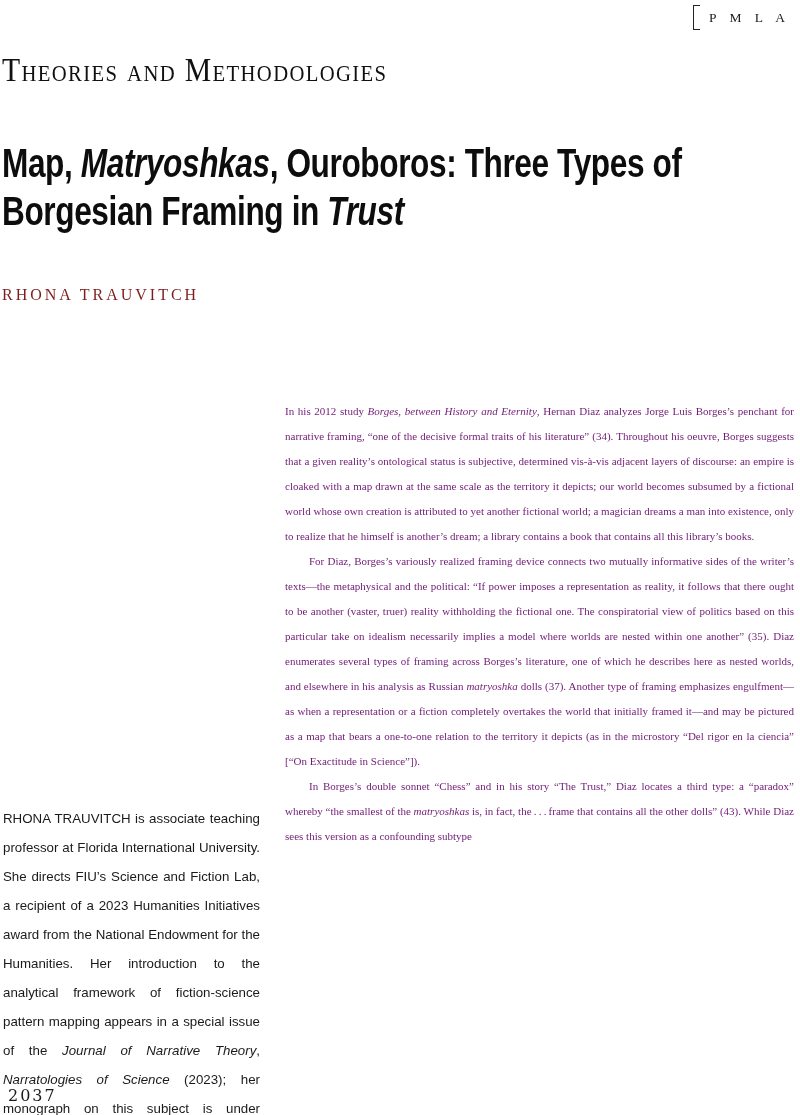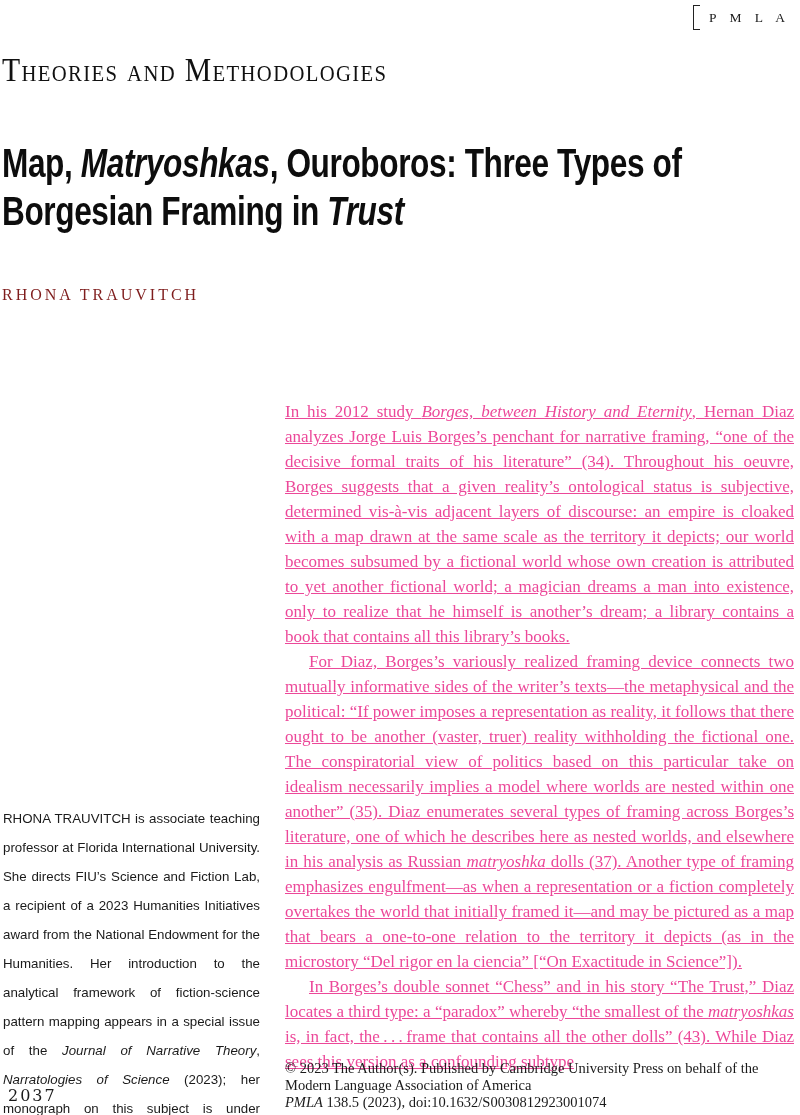--- a/index.html
+++ b/index.html
@@ -98,26 +98,25 @@
     color: #1a1a1a;
   }
 
   
   .body-col {
     position: absolute;
     left: 285px;
     top: 399px;
     width: 509px;
     font-family: "Liberation Serif", serif;
-    font-size: 17px;
+    font-size: 11px;
     line-height: 25px;
     text-align: justify;
-    color: #ec4899;
+    color: #701a75;
     hyphens: auto;
-    text-decoration: underline;
   }
   .body-col p.indent { text-indent: 24px; }
 
   
   .imprint {
     position: absolute;
     left: 285px;
     top: 1060px;
     width: 512px;
     font-family: "Liberation Serif", serif;
@@ -155,20 +154,16 @@
   <div class="author-name">RHONA TRAUVITCH</div>
 
   <aside class="bio"><span>RHONA TRAUVITCH is associate teaching professor at Florida International University. She directs FIU’s Science and Fiction Lab, a recipient of a 2023 Humanities Initiatives award from the National Endowment for the Humanities. Her introduction to the analytical framework of fiction-science pattern mapping appears in a special issue of the </span><span class="it">Journal of Narrative Theory</span><span>, </span><span class="it">Narratologies of Science</span><span> (2023); her monograph on this subject is under advance contract with Ohio State University Press.</span></aside>
 
   <main class="body-col">
     <p><span>In his 2012 study </span><span class="it">Borges, between History and Eternity</span><span>, Hernan Diaz analyzes Jorge Luis Borges’s penchant for narrative framing, “one of the decisive formal traits of his literature” (34). Throughout his oeuvre, Borges suggests that a given reality’s ontological status is subjective, determined vis-à-vis adjacent layers of discourse: an empire is cloaked with a map drawn at the same scale as the territory it depicts; our world becomes subsumed by a fictional world whose own creation is attributed to yet another fictional world; a magician dreams a man into existence, only to realize that he himself is another’s dream; a library contains a book that contains all this library’s books.</span></p>
     <p class="indent"><span>For Diaz, Borges’s variously realized framing device connects two mutually informative sides of the writer’s texts—the metaphysical and the political: “If power imposes a representation as reality, it follows that there ought to be another (vaster, truer) reality withholding the fictional one. The conspiratorial view of politics based on this particular take on idealism necessarily implies a model where worlds are nested within one another” (35). Diaz enumerates several types of framing across Borges’s literature, one of which he describes here as nested worlds, and elsewhere in his analysis as Russian </span><span class="it">matryoshka</span><span> dolls (37). Another type of framing emphasizes engulfment—as when a representation or a fiction completely overtakes the world that initially framed it—and may be pictured as a map that bears a one-to-one relation to the territory it depicts (as in the microstory “Del rigor en la ciencia” [“On Exactitude in Science”]).</span></p>
     <p class="indent"><span>In Borges’s double sonnet “Chess” and in his story “The Trust,” Diaz locates a third type: a “paradox” whereby “the smallest of the </span><span class="it">matryoshkas</span><span> is, in fact, the . . . frame that contains all the other dolls” (43). While Diaz sees this version as a confounding subtype</span></p>
   </main>
 
-  <footer class="imprint">
-    <p>© 2023 The Author(s). Published by Cambridge University Press on behalf of the Modern Language Association of America</p>
-    <p><span class="it">PMLA</span><span> 138.5 (2023), doi:10.1632/S0030812923001074</span></p>
-  </footer>
 
   <div class="folio">2037</div>
 
 </div>
 
 </body></html>

